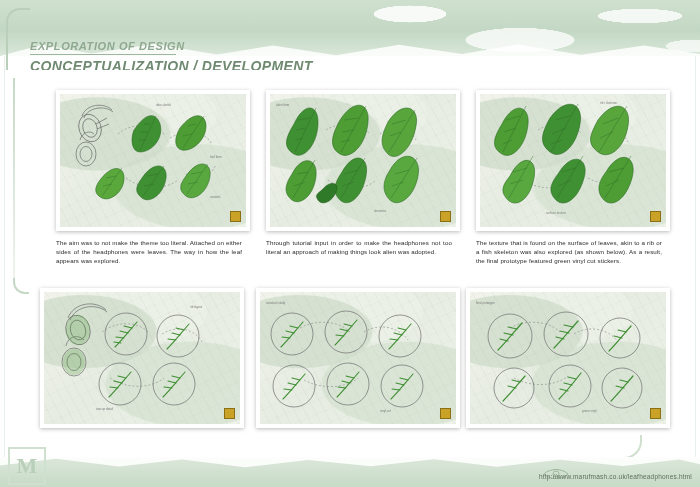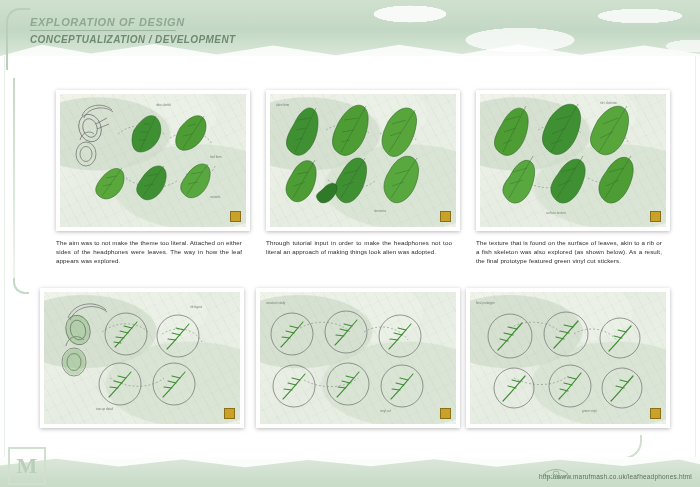--- a/index.html
+++ b/index.html
@@ -68,38 +68,38 @@
   .header-left-bracket {
     position: absolute;
     left: 6px; top: 8px;
     width: 22px; height: 62px;
     border-left: 2px solid #b9cfba;
     border-top: 2px solid #b9cfba;
     border-top-left-radius: 14px;
   }
   .title-block {
     position: absolute;
-    left: 30px; top: 16px;
+    left: 30px; top: 40px;
   }
   .title-main {
     font-size: 11px;
     letter-spacing: .6px;
     color: #8fa890;
     font-weight: bold;
     text-transform: uppercase;
     font-style: italic;
   }
   .title-rule {
     width: 146px;
     height: 1px;
     background: #9db79e;
     margin: 2px 0 3px 0;
   }
   .title-sub {
-    font-size: 10px;
+    font-size: 14px;
     letter-spacing: .4px;
     color: #6f8a71;
     font-style: italic;
     font-weight: bold;
     text-transform: uppercase;
   }
 
   
   .left-rule {
     position: absolute;

